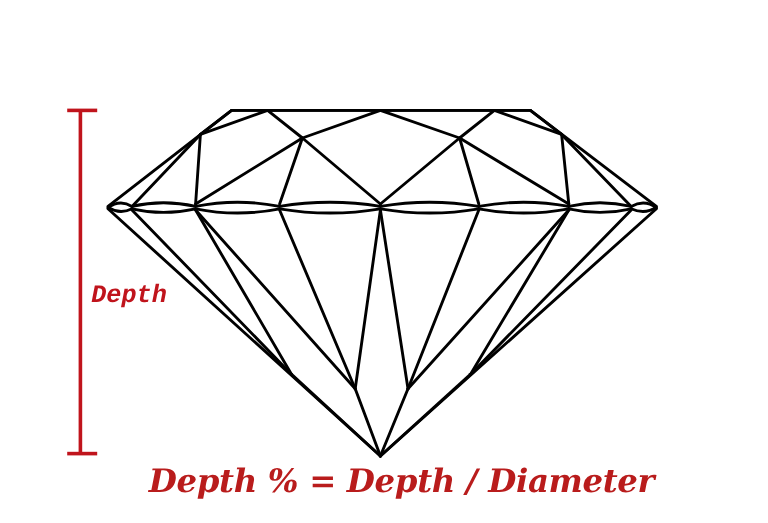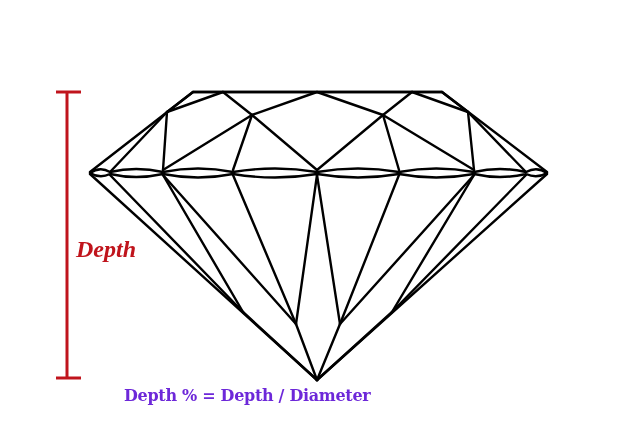--- a/index.html
+++ b/index.html
@@ -1,26 +1,26 @@
 <!DOCTYPE html>
 <html><head>
   <meta charset="utf-8">
   <style>
     html, body { margin: 0; padding: 0; background: #ffffff; }
     body { width: 640px; height: 436px; position: relative; overflow: hidden; }
     .diagram { position: absolute; left: 0; top: 0; width: 640px; height: 436px; }
     .depth-label {
       position: absolute; left: 76px; top: 236px;
-      font-family: Liberation Serif, serif; font-style: italic; font-weight: bold;
-      font-size: 24px; color: #c0141c; letter-spacing: 0px;
+      font-family: Liberation Mono, monospace; font-style: italic; font-weight: bold;
+      font-size: 21px; color: #c0141c; letter-spacing: 0px;
     }
     .formula {
       position: absolute; left: 124px; top: 386px; width: 410px;
-      font-family: "DejaVu Serif", serif; font-weight: bold;
-      font-size: 16px; color: #6d28d9; white-space: nowrap; letter-spacing: -0.3px;
+      font-family: "DejaVu Serif", serif; font-style: italic; font-weight: bold;
+      font-size: 27px; color: #b91c1c; white-space: nowrap; letter-spacing: -0.3px;
     }
   </style>
 </head>
 <body>
 
 <svg class="diagram" viewBox="0 0 640 436" xmlns="http://www.w3.org/2000/svg">
 
   <g stroke="#c0141c" stroke-width="3" fill="none">
     <line x1="67" y1="92" x2="67" y2="378"></line>
     <line x1="56" y1="92" x2="81" y2="92"></line>

